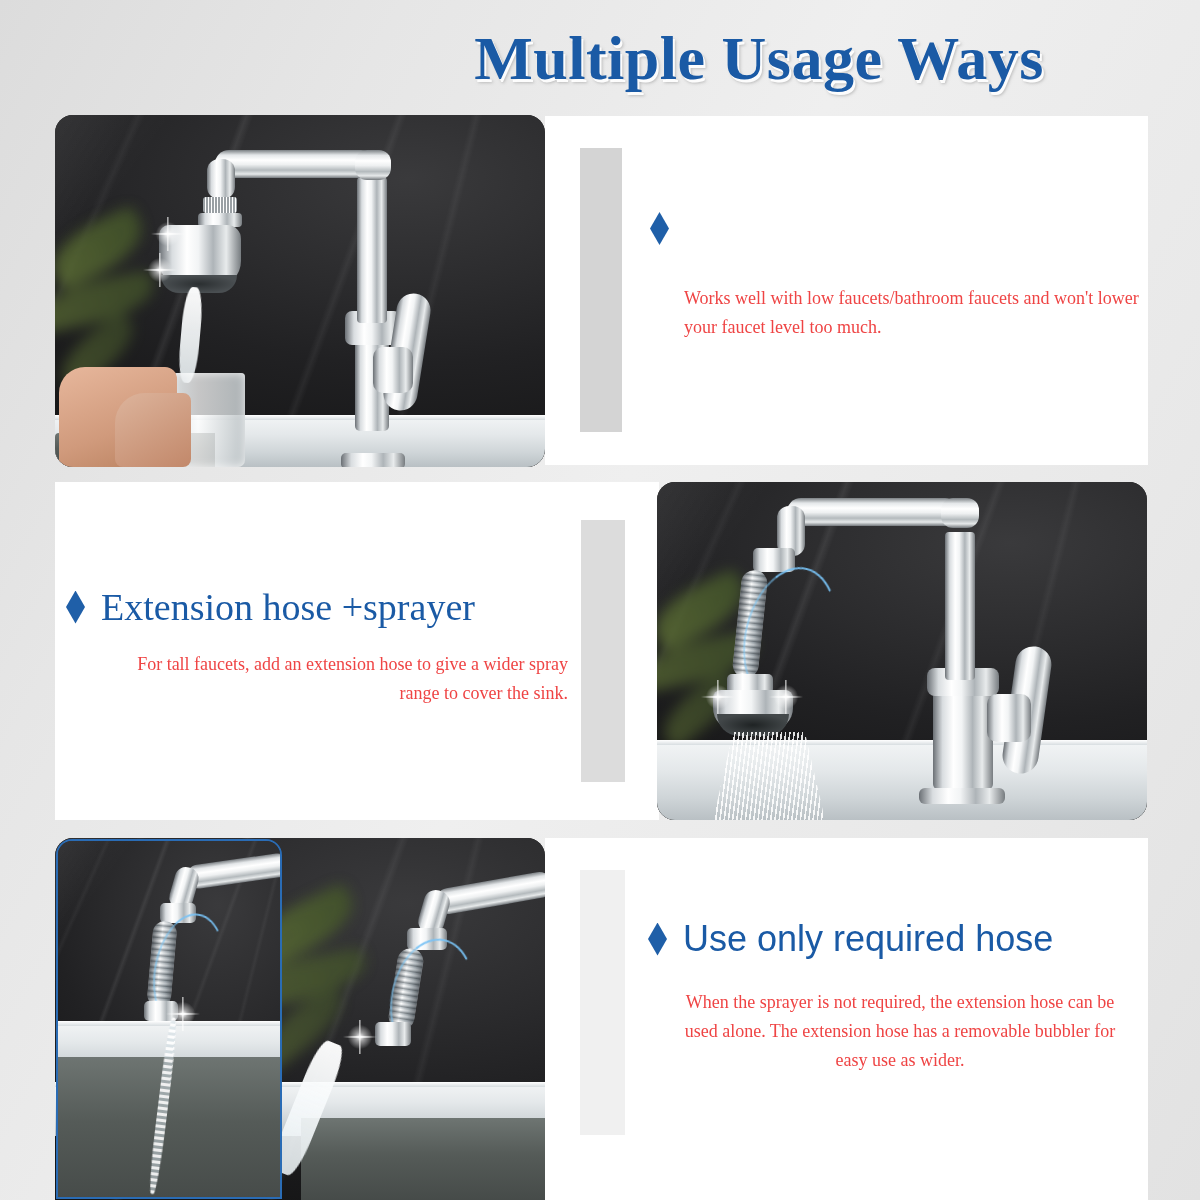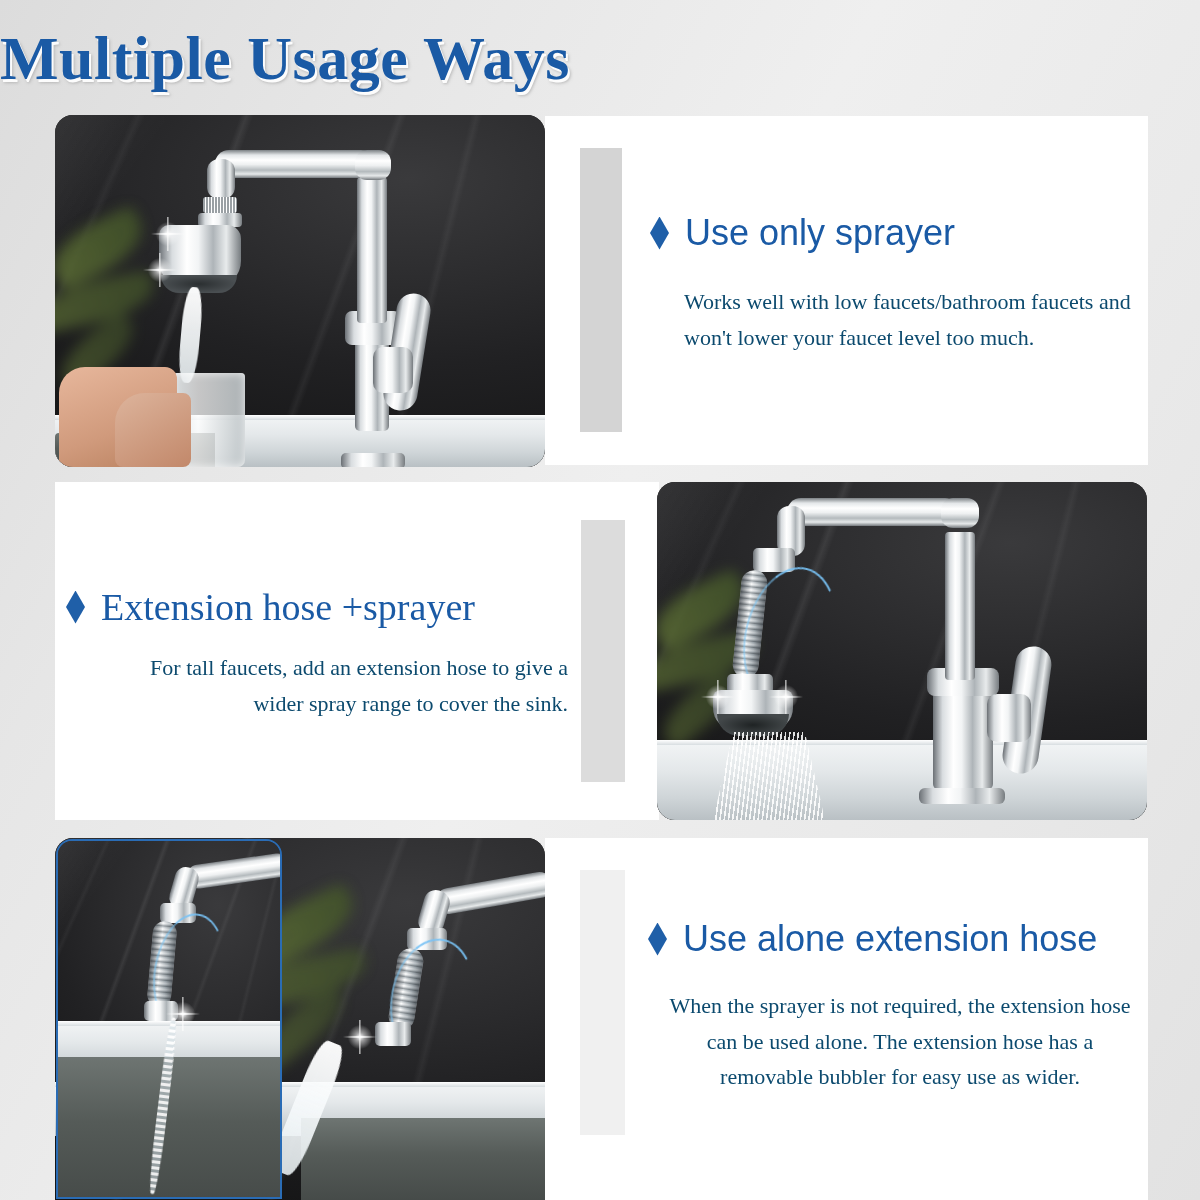--- a/index.html
+++ b/index.html
@@ -7,21 +7,21 @@
   body {
     font-family: "Liberation Serif", serif;
     background: linear-gradient(118deg, #dcdcdc 0%, #e6e6e6 22%, #efefef 48%, #e9e9e9 74%, #e2e2e2 100%);
     position: relative;
     overflow: hidden;
   }
 
   
   .title-wrap {
     position:absolute; left:0; top:22px; width:1044px; height:72px;
-    display:flex; align-items:center; justify-content:flex-start;
+    display:flex; align-items:center; justify-content:flex-end;
   }
   .title {
     font-family: "Liberation Serif", serif;
     font-size: 62px;
     font-weight: 700;
     color: #1a5aa5;
     letter-spacing: 0.5px;
     text-shadow: 2px 3px 0 rgba(255,255,255,0.95),
                  3px 4px 3px rgba(150,150,150,0.55);
     white-space: nowrap;
@@ -152,23 +152,23 @@
     width:19px; height:33px; flex:0 0 auto;
     background:#1f5fa8;
     clip-path: polygon(50% 0, 100% 50%, 50% 100%, 0 50%);
   }
   .h-sans { font-family:"Liberation Sans", sans-serif; font-size:36px; font-weight:400; }
   .h-serif{ font-family:"Liberation Serif", serif;     font-size:38px; font-weight:400; }
 
   .body-text {
     position:absolute;
     font-family:"Liberation Serif", serif;
-    font-size:22px;
+    font-size:18px;
     line-height:1.62;
-    color:#0c4a6e;
+    color:#ef4444;
   }
   .body-text.centered { text-align:center; }
 </style>
 </head>
 <body>
 
 <div class="title-wrap">
   <div class="title">Multiple Usage Ways</div>
 </div>
 
@@ -219,21 +219,20 @@
          background: linear-gradient(160deg,#e7b79c,#d09a7c 60%,#b9815f);"></div>
     <div style="position:absolute; left:60px; top:278px; width:76px; height:74px; border-radius:30px 8px 8px 8px;
          background: linear-gradient(150deg,#ddb49c,#c89madd);
          background: linear-gradient(150deg,#ddb49c,#c2886a);"></div>
   </div>
 
   <div class="divider-bar" style="left:580px; top:148px; width:42px; height:284px; background:#d4d4d4;"></div>
 
   <div class="heading" style="left:650px; top:212px;">
     <span class="diamond"></span>
-    <span class="h-sans">Use only sprayer</span>
   </div>
 
   <div class="body-text" style="left:684px; top:284px; width:458px;">Works well with low faucets/bathroom faucets and won't lower your faucet level too much.</div>
 </div>
 
 <div class="row">
 
   <div class="card" style="left:55px; top:482px; width:604px; height:338px;"></div>
 
   <div class="photo" style="left:657px; top:482px; width:490px; height:338px;">
@@ -335,17 +334,17 @@
 
       <div class="water-stream" style="left:100px; top:176px; width:10px; height:178px; transform:rotate(7deg);
            background: repeating-linear-gradient(176deg, rgba(255,255,255,.9) 0 3px, rgba(210,222,228,.55) 3px 6px);"></div>
     </div>
   </div>
 
   <div class="divider-bar" style="left:580px; top:870px; width:45px; height:265px; background:#f0f0f0;"></div>
 
   <div class="heading" style="left:648px; top:918px;">
     <span class="diamond"></span>
-    <span class="h-sans">Use alone extension hose</span>
+    <span class="h-sans">Use only required hose</span>
   </div>
 
   <div class="body-text centered" style="left:668px; top:988px; width:464px;">When the sprayer is not required, the extension hose can be used alone. The extension hose has a removable bubbler for easy use as wider.</div>
 </div>
 
 </body></html>

